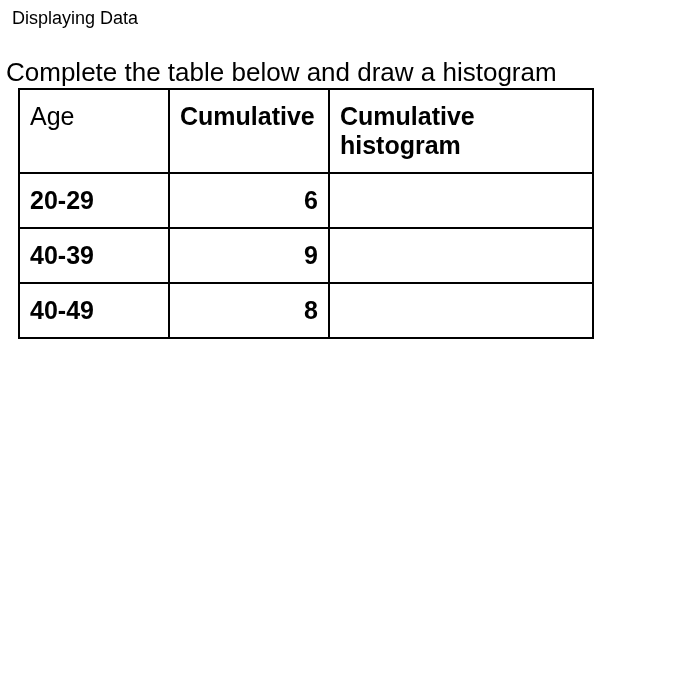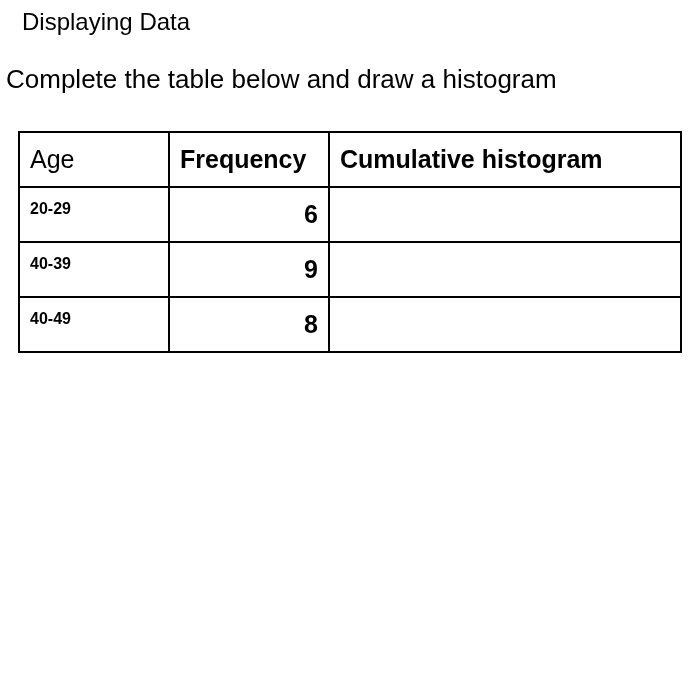--- a/index.html
+++ b/index.html
@@ -9,35 +9,34 @@
     }
     body {
       font-family: Arial, Helvetica, sans-serif;
       background: #ffffff;
       width: 700px;
       height: 700px;
       padding: 8px 4px;
       color: #000;
     }
     .heading {
-      font-size: 24px;
+      font-size: 18px;
       font-weight: 400;
       margin-bottom: 28px;
-      margin-left: 18px;
+      margin-left: 8px;
     }
     .instruction {
       font-size: 26px;
       font-weight: 400;
       margin-left: 2px;
     }
     .data-table {
       border-collapse: collapse;
       margin-left: 14px;
-      width: 664px;
-      margin-top: 36px;
+      width: 576px;
     }
     .data-table th,
     .data-table td {
       border: 2px solid #000;
       padding: 12px 10px;
       vertical-align: top;
     }
     .data-table th {
       font-size: 25px;
       font-weight: 400;
@@ -48,21 +47,21 @@
     }
     .th-freq {
       width: 160px;
       font-weight: 700 !important;
       word-break: break-word;
     }
     .th-cumfreq {
       font-weight: 700 !important;
     }
     .td-age {
-      font-size: 16px;
+      font-size: 25px;
       font-weight: 700;
       text-align: left;
       padding: 14px 10px;
     }
     .td-freq {
       font-size: 25px;
       font-weight: 700;
       text-align: right;
       padding: 14px 14px;
     }
@@ -74,21 +73,21 @@
 <body>
 
 <div class="heading">Displaying Data</div>
 
 <div class="instruction">Complete the table below and draw a histogram</div>
 
 <table class="data-table">
   <thead>
     <tr>
       <th class="th-age">Age</th>
-      <th class="th-freq">Frequency</th>
+      <th class="th-freq">Cumulative</th>
       <th class="th-cumfreq">Cumulative histogram</th>
     </tr>
   </thead>
   <tbody>
     <tr>
       <td class="td-age">20-29</td>
       <td class="td-freq">6</td>
       <td class="td-cum"></td>
     </tr>
     <tr>

